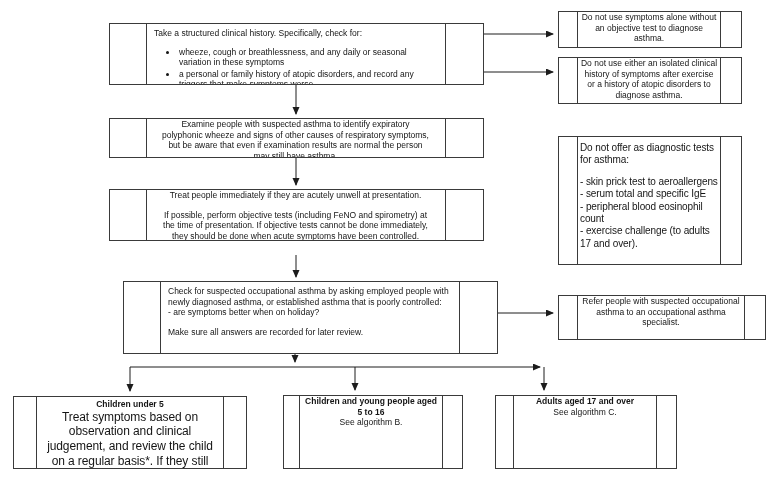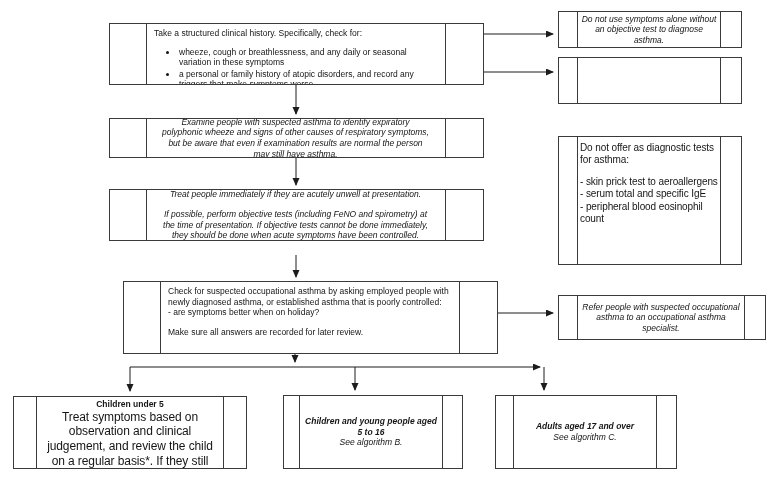--- a/index.html
+++ b/index.html
@@ -10,21 +10,21 @@
   .arrows { position:absolute; left:0; top:0; }
   .box {
     position:absolute; background:#ffffff; border:1px solid #3a3a3a;
     box-sizing:border-box;
   }
   .vdiv { position:absolute; top:0; bottom:0; width:1px; background:#3a3a3a; }
   .cell {
     position:absolute; top:0; bottom:0; display:flex; flex-direction:column;
     font-size:8.5px; line-height:1.24; overflow:hidden;
   }
-  .cell.vcenter { justify-content:center;font-style:italic; }
+  .cell.vcenter { justify-content:flex-start; }
   .cell.hcenter { text-align:center; }
   .cell.top { justify-content:flex-start; }
   .para { margin:0; }
   .sp { margin-top:9px; }
   .bullets { margin:8px 0 0 0; padding-left:24px; }
   .bullets li { margin:0 0 1px 0; padding-left:1px; }
   .small-list { font-size:10px; letter-spacing:-0.1px; }
   .bold { font-weight:bold; }
   .footnote { font-size:6.5px; line-height:1.2; margin-top:2px; }
   .body8 { font-size:12px; letter-spacing:-0.1px; }
@@ -98,30 +98,34 @@
     <div class="vdiv" style="left:18px"></div>
     <div class="vdiv" style="right:20px"></div>
     <div class="cell vcenter hcenter" style="left:21px;right:23px">
       <p class="para">Do not use symptoms alone without an objective test to diagnose asthma.</p>
     </div>
   </div>
 
   <div class="box" style="left:558px;top:57px;width:184px;height:47px">
     <div class="vdiv" style="left:18px"></div>
     <div class="vdiv" style="right:20px"></div>
+    <div class="cell vcenter hcenter" style="left:21px;right:23px">
+      <p class="para">Do not use either an isolated clinical history of symptoms after exercise or a history of atopic disorders to diagnose asthma.</p>
+    </div>
   </div>
 
   <div class="box" style="left:558px;top:136px;width:184px;height:129px">
     <div class="vdiv" style="left:18px"></div>
     <div class="vdiv" style="right:20px"></div>
     <div class="cell top small-list" style="left:21px;right:22px;padding-top:5px">
       <p class="para">Do not offer as diagnostic tests for asthma:</p>
       <p class="para sp">- skin prick test to aeroallergens</p>
       <p class="para">- serum total and specific IgE</p>
       <p class="para">- peripheral blood eosinophil count</p>
+      <p class="para">- exercise challenge (to adults 17 and over).</p>
     </div>
   </div>
 
   <div class="box" style="left:558px;top:295px;width:208px;height:45px">
     <div class="vdiv" style="left:18px"></div>
     <div class="vdiv" style="right:20px"></div>
     <div class="cell vcenter hcenter" style="left:21px;right:23px">
       <p class="para">Refer people with suspected occupational asthma to an occupational asthma specialist.</p>
     </div>
   </div>

